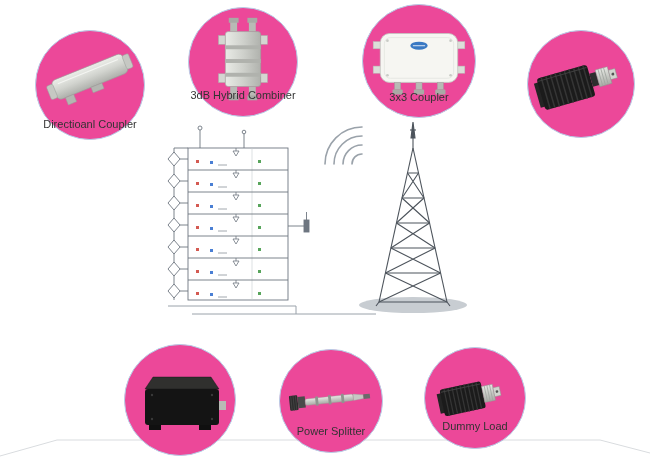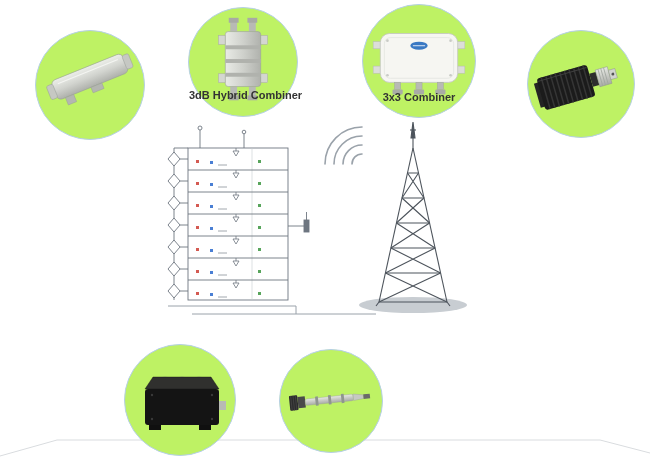--- a/index.html
+++ b/index.html
@@ -3,21 +3,21 @@
 <meta charset="utf-8">
 <style>
   html,body{margin:0;padding:0;background:#fff;}
   .canvas{
     position:relative;width:650px;height:459px;overflow:hidden;
     background:var(--background,#ffffff);
     font-family:"Liberation Sans",sans-serif;
   }
   .comp{
     position:absolute;border:1px solid var(--circle_border,#b5cfe8);
-    border-radius:50%;background:#bef264;box-sizing:border-box;font-weight:bold;
+    border-radius:50%;background:#ec4899;box-sizing:border-box;
   }
   .comp .icon{position:absolute;inset:0;width:100%;height:100%;}
   .lbl{
     position:absolute;left:0;right:0;text-align:center;
     font-size:11px;line-height:13px;color:var(--label_color,#333333);
     white-space:nowrap;
   }
   .scene,.deco{position:absolute;pointer-events:none;}
 </style>
 </head>
@@ -130,20 +130,21 @@
         </defs>
       <g transform="rotate(-22 55 47)">
         <rect x="16" y="36" width="78" height="21" rx="5" fill="url(#gdc)" stroke="#9aa09a" stroke-width="0.6"></rect>
         <rect x="10" y="39" width="7" height="15" rx="2" fill="#c6c8c3" stroke="#9aa09a" stroke-width="0.5"></rect>
         <rect x="93" y="39" width="7" height="15" rx="2" fill="#c6c8c3" stroke="#9aa09a" stroke-width="0.5"></rect>
         <rect x="24" y="57" width="9" height="8" fill="#b4b6b1" stroke="#9aa09a" stroke-width="0.5"></rect>
         <rect x="52" y="57" width="12" height="6" fill="#b4b6b1" stroke="#9aa09a" stroke-width="0.5"></rect>
         <line x1="22" y1="41" x2="88" y2="41" stroke="#f4f5f2" stroke-width="1.2"></line>
       </g>
     </svg>
+    <span class="lbl" style="bottom:8px">Directioanl Coupler</span>
   </div>
 
   <div class="comp" style="left:188px;top:7px;width:110px;height:110px">
     <svg class="icon" viewBox="0 0 110 110">
       <defs>
           <linearGradient id="ghc" x1="0" y1="0" x2="1" y2="0">
         <stop offset="0" stop-color="#e9ebe6"></stop>
             <stop offset="0.5" stop-color="#cfd1cc"></stop>
             <stop offset="1" stop-color="#b0b2ad"></stop>
       </linearGradient>
@@ -186,21 +187,21 @@
         <rect x="31" y="76" width="6" height="7"></rect>
           <rect x="52" y="76" width="6" height="7"></rect>
           <rect x="73" y="76" width="6" height="7"></rect>
       </g>
       <g fill="#a9aba6">
         <rect x="29" y="83" width="10" height="5" rx="1"></rect>
           <rect x="50" y="83" width="10" height="5" rx="1"></rect>
           <rect x="71" y="83" width="10" height="5" rx="1"></rect>
       </g>
     </svg>
-    <span class="lbl" style="bottom:13px">3x3 Combiner</span>
+    <span class="lbl" style="bottom:13px">3x3 Coupler</span>
   </div>
 
   <div class="comp" style="left:527px;top:30px;width:108px;height:108px">
     <svg class="icon" viewBox="0 0 110 110">
       <defs>
           <linearGradient id="gat" x1="0" y1="0" x2="0" y2="1">
         <stop offset="0" stop-color="#e6e8e3"></stop>
             <stop offset="1" stop-color="#a9aba6"></stop>
       </linearGradient>
         </defs>
@@ -253,16 +254,38 @@
         <path d="M12 45 V61 M14.5 45 V61 M17 45 V61" stroke="#474747" stroke-width="0.8"></path>
         <rect x="19" y="47" width="8" height="12" fill="#4a4a4a"></rect>
         <rect x="27" y="50" width="52" height="7" rx="2" fill="url(#gps)" stroke="#989e98" stroke-width="0.4"></rect>
         <rect x="38" y="48.5" width="3" height="10" fill="#8f958f"></rect>
         <rect x="52" y="48.5" width="3" height="10" fill="#8f958f"></rect>
         <rect x="66" y="48.5" width="3" height="10" fill="#8f958f"></rect>
         <polygon points="79,50 90,52 90,56 79,57" fill="#c6c8c3" stroke="#989e98" stroke-width="0.4"></polygon>
         <rect x="90" y="51.5" width="7" height="5" fill="#6a6a6a"></rect>
       </g>
     </svg>
-  </div>
-
+    <span class="lbl" style="bottom:14px">Power Splitter</span>
+  </div>
+
+  <div class="comp" style="left:424px;top:347px;width:102px;height:102px">
+    <svg class="icon" viewBox="0 0 110 110">
+      <defs>
+          <linearGradient id="gdl" x1="0" y1="0" x2="0" y2="1">
+        <stop offset="0" stop-color="#e6e8e3"></stop>
+            <stop offset="1" stop-color="#a9aba6"></stop>
+      </linearGradient>
+        </defs>
+      <g transform="rotate(-12 55 52)">
+        <rect x="14" y="42" width="5" height="22" fill="#242424"></rect>
+        <rect x="18" y="38" width="46" height="30" rx="3" fill="#1b1b1b"></rect>
+        <path d="M23 38 V68 M27.5 38 V68 M32 38 V68 M36.5 38 V68 M41 38 V68 M45.5 38 V68 M50 38 V68 M54.5 38 V68 M59 38 V68" stroke="#353535" stroke-width="1.4"></path>
+        <line x1="19" y1="41" x2="63" y2="41" stroke="#404040" stroke-width="1"></line>
+        <rect x="64" y="44" width="12" height="18" fill="url(#gdl)" stroke="#8f958f" stroke-width="0.5"></rect>
+        <path d="M67 44 V62 M70 44 V62 M73 44 V62" stroke="#9fa59f" stroke-width="0.8"></path>
+        <rect x="76" y="48" width="7" height="10" fill="#d2d4cf" stroke="#8f958f" stroke-width="0.5"></rect>
+        <circle cx="79.5" cy="53" r="1.5" fill="#555555"></circle>
+      </g>
+    </svg>
+    <span class="lbl" style="bottom:15px">Dummy Load</span>
+  </div>
 
 </div>
 
 </body></html>

